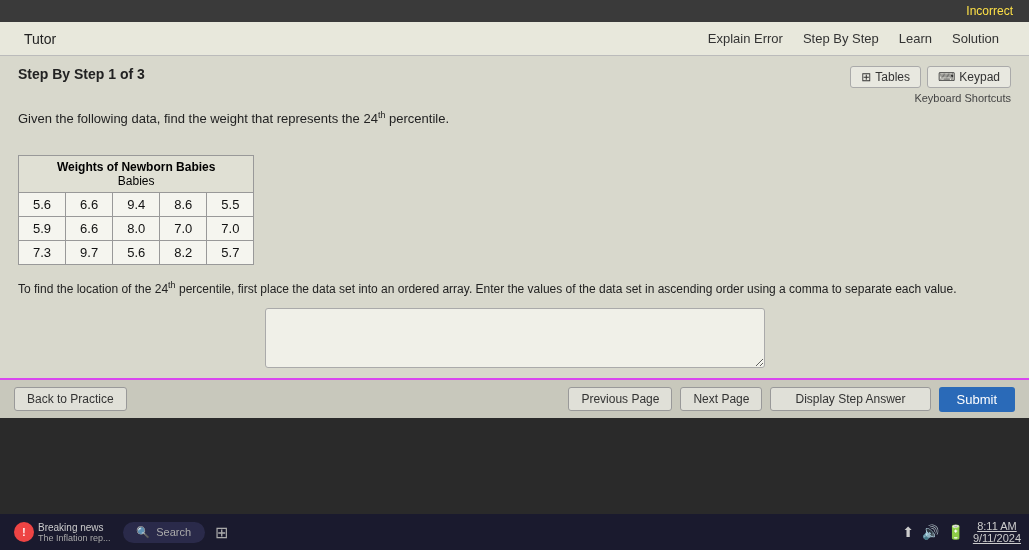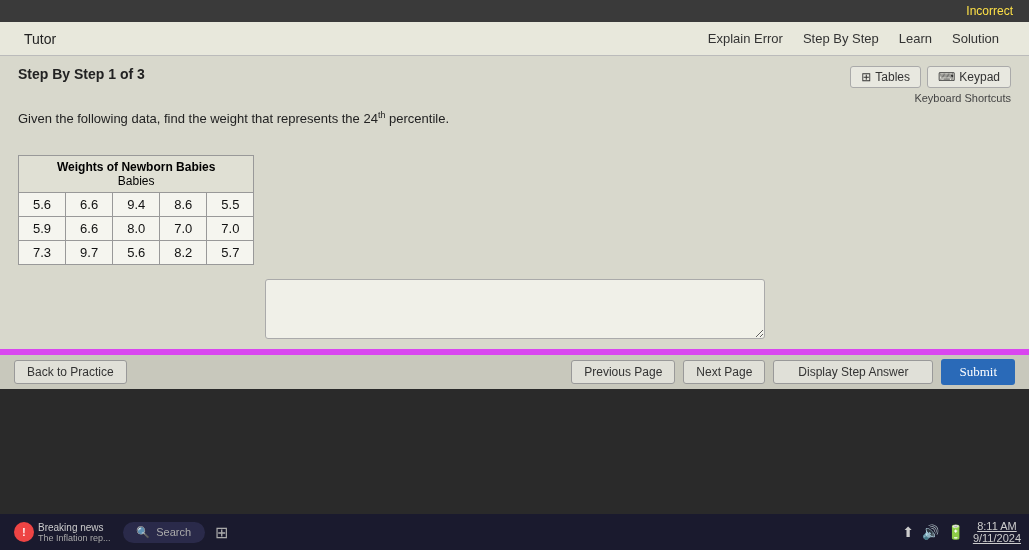--- a/index.html
+++ b/index.html
@@ -156,21 +156,21 @@
       display: block;
     }
 
     
     .bottom-toolbar {
       background: #c8c8bc;
       padding: 6px 14px;
       display: flex;
       align-items: center;
       justify-content: space-between;
-      border-top: 6px solid #d946ef;
+      border-top: 2px solid #d946ef;
       height: 40px;
     }
     .back-btn {
       background: #e0e0d8;
       border: 1px solid #999;
       border-radius: 3px;
       padding: 4px 12px;
       font-size: 12px;
       cursor: pointer;
       color: #333;
@@ -200,21 +200,20 @@
     }
     .submit-btn {
       background: #2a6ab8;
       border: none;
       border-radius: 3px;
       padding: 5px 18px;
       font-size: 13px;
       cursor: pointer;
       color: white;
       font-weight: 500;
-      font-family: Liberation Serif, serif;
     }
 
     
     .taskbar {
       background: #1a1a2e;
       height: 36px;
       display: flex;
       align-items: center;
       padding: 0 8px;
       gap: 6px;
@@ -328,20 +327,23 @@
           <td>7.3</td>
           <td>9.7</td>
           <td>5.6</td>
           <td>8.2</td>
           <td>5.7</td>
         </tr>
       </tbody>
     </table>
   </div>
 
+  <p class="instruction-text">
+    <span>To find the location of the 24</span><sup>th</sup><span> percentile, first place the data set into an ordered array. Enter the values of the data set in ascending order using a comma to separate each value.</span>
+  </p>
 
   <textarea class="answer-box" placeholder="" style=""></textarea>
 </div>
 
 <div class="bottom-toolbar">
   <button class="back-btn">Back to Practice</button>
   <div class="nav-buttons">
     <button class="nav-btn">Previous Page</button>
     <button class="nav-btn">Next Page</button>
     <button class="display-answer-btn">Display Step Answer</button>

